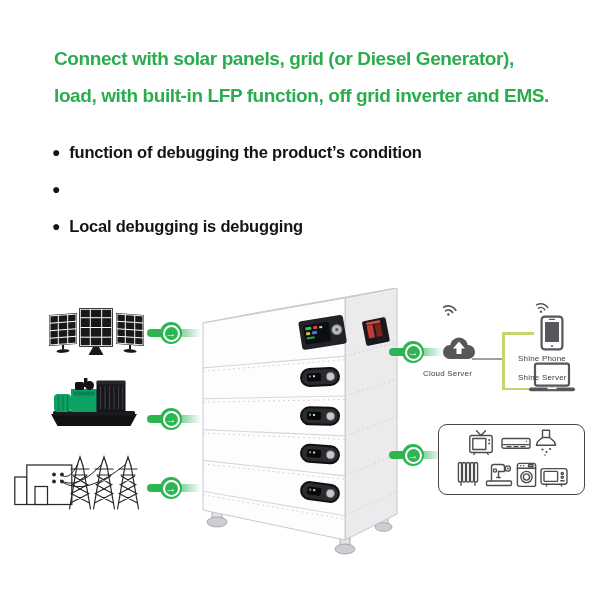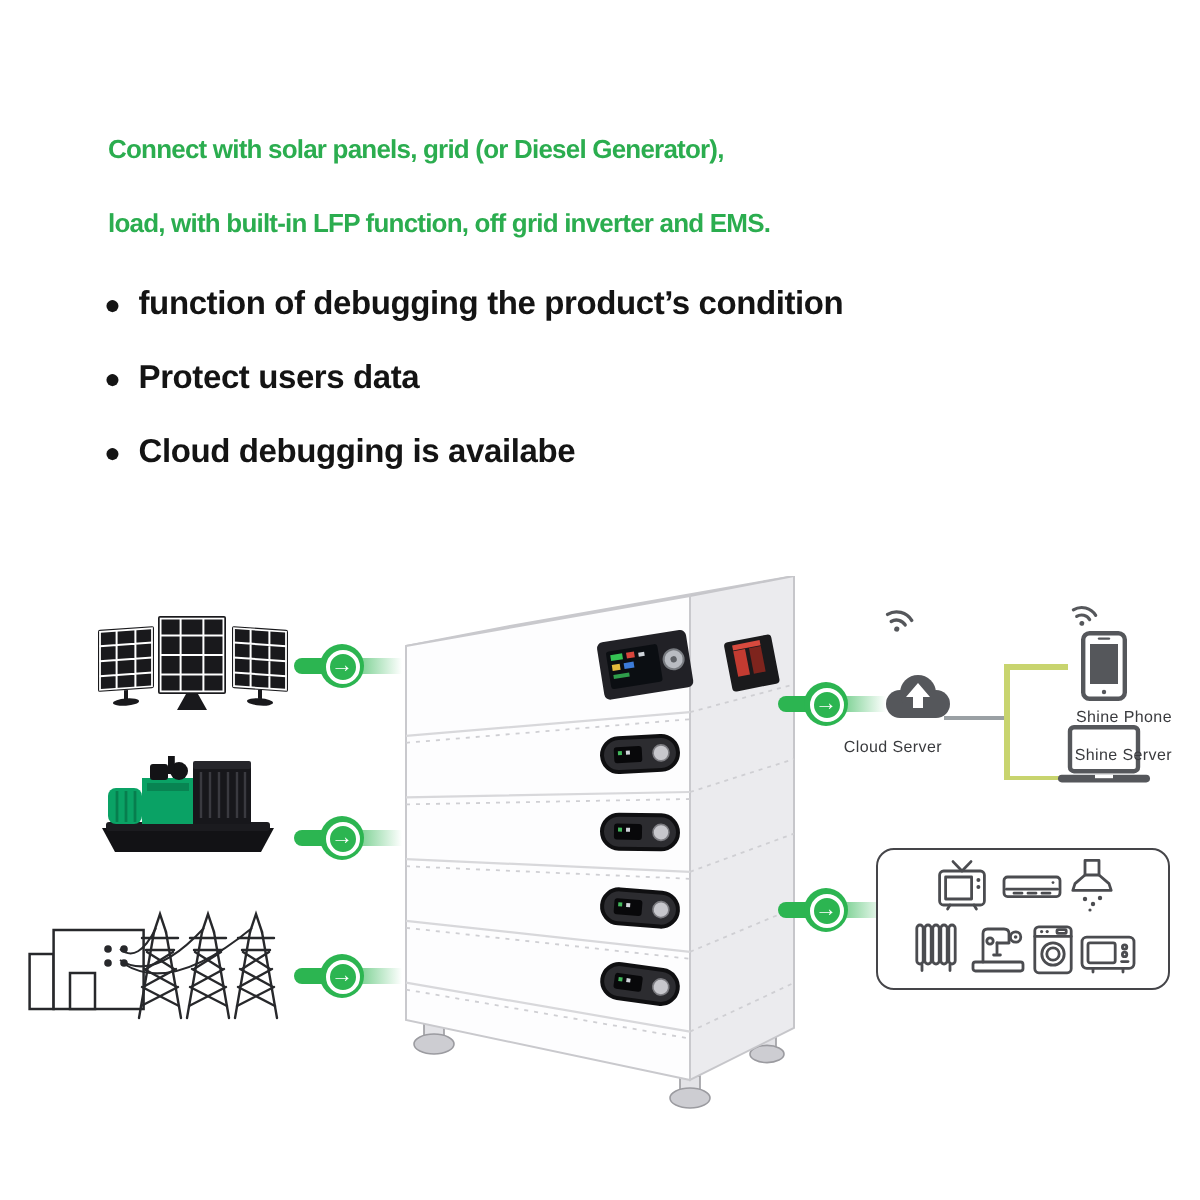--- a/index.html
+++ b/index.html
@@ -1,22 +1,22 @@
 <!DOCTYPE html>
 <html style="--heading-green: #2bad4f; --arrow-green: #2cb551; --bracket: #c8d46e; --icon-gray: #55575b; --line-gray: #9aa0a4; --generator-green: #0aa265; --text-dark: #141414;"><head>
 <meta charset="utf-8">
 <style>
   html,body{margin:0;padding:0;background:#fff}
   .stage{position:relative;width:600px;height:600px;background:#ffffff;overflow:hidden;
          font-family:"Liberation Sans",sans-serif}
   .abs{position:absolute}
 
   
-  .heading{position:absolute;left:54px;top:56px;width:510px;
-           color:var(--heading-green,#2bad4f);font-size:13px;font-weight:bold;
+  .heading{position:absolute;left:54px;top:40px;width:510px;
+           color:var(--heading-green,#2bad4f);font-size:19px;font-weight:bold;
            letter-spacing:-0.4px;line-height:37px}
 
   
   .bullets{position:absolute;left:52px;top:141px}
   .bullet{display:flex;align-items:center;margin-bottom:15px;height:22px;
           color:var(--text-dark,#141414);font-size:16.5px;font-weight:600;letter-spacing:-0.2px}
   .bullet .dot{font-size:14px;margin-right:9px;line-height:1}
 
   
   .arrow{position:absolute;width:54px;height:22px}
@@ -27,21 +27,21 @@
   .arrow .disc{position:absolute;left:13px;top:0;width:22px;height:22px;border-radius:50%;
                background:var(--arrow-green,#2cb551);display:flex;align-items:center;justify-content:center}
   .arrow .disc::after{content:"";position:absolute;inset:2.5px;border:2px solid #fff;border-radius:50%}
   .arrow .disc i{font-style:normal;color:#fff;font-size:11px;font-weight:bold;line-height:1;position:relative}
 
   
   .gline{position:absolute;background:var(--line-gray,#9aa0a4)}
   .bline{position:absolute;background:var(--bracket,#c8d46e)}
 
   
-  .lbl{position:absolute;font-size:8px;color:#3a3b3e;text-align:right;letter-spacing:0.2px}
+  .lbl{position:absolute;font-size:8px;color:#3a3b3e;text-align:left;letter-spacing:0.2px}
 
   
   .loadbox{position:absolute;left:438px;top:424px;width:145px;height:69px;border:1.6px solid #454549;
            border-radius:9px;background:#fff}
   .app{stroke:#4b4c50;fill:none;stroke-width:1.4;stroke-linecap:round;stroke-linejoin:round}
   .appf{fill:#4b4c50;stroke:none}
 
   .ig{color:var(--icon-gray,#55575b)}
 </style>
 </head>
@@ -54,25 +54,24 @@
     <div>load, with built-in LFP function, off grid inverter and EMS.</div>
   </div>
 
   <div class="bullets">
     <div class="bullet">
       <span class="dot">●</span>
       <span>function of debugging the product’s condition</span>
     </div>
     <div class="bullet">
       <span class="dot">●</span>
-      <span>Protect users data</span>
     </div>
     <div class="bullet">
       <span class="dot">●</span>
-      <span>Cloud debugging is availabe</span>
+      <span>Local debugging is debugging</span>
     </div>
   </div>
 
   <svg class="abs" style="left:46px;top:303px" width="100" height="56" viewBox="0 0 100 56">
     <g fill="#19191c">
       <g transform="translate(3,12) skewY(-4)">
         <rect x="0" y="0" width="28" height="31" rx="1"></rect>
         <g stroke="#ffffff" stroke-width="1" fill="none">
           <path d="M9.3,0.8 V30.2 M18.7,0.8 V30.2 M0.8,8.2 H27.2 M0.8,15.7 H27.2 M0.8,23.2 H27.2"></path>
           <rect x="1" y="1" width="26" height="29" stroke-width="0.9"></rect>
@@ -264,21 +263,21 @@
   </svg>
   <svg class="abs ig" style="left:438px;top:334px" width="40" height="27" viewBox="0 0 40 27">
     <g fill="currentColor">
       <circle cx="12" cy="18" r="7"></circle>
         <circle cx="21" cy="12.5" r="9"></circle>
         <circle cx="30" cy="18" r="7"></circle>
       <rect x="12" y="18" width="18" height="7"></rect>
     </g>
     <polygon points="21,7.5 27,14.5 23.5,14.5 23.5,20 18.5,20 18.5,14.5 15,14.5" fill="#ffffff"></polygon>
   </svg>
-  <div class="lbl" style="left:399px;top:369px;width:72px">Cloud Server</div>
+  <div class="lbl" style="left:423px;top:369px;width:72px">Cloud Server</div>
 
   <div class="gline" style="left:472px;top:358px;width:30px;height:1.5px"></div>
   <div class="bline" style="left:502px;top:332px;width:2.5px;height:58px"></div>
   <div class="bline" style="left:502px;top:332px;width:32px;height:2.5px"></div>
   <div class="bline" style="left:502px;top:387.5px;width:32px;height:2.5px"></div>
 
   <svg class="abs ig" style="left:534px;top:301px" width="15" height="13" viewBox="0 0 16 14">
     <g transform="rotate(14 8 9)" stroke="currentColor" fill="none" stroke-width="1.7" stroke-linecap="round">
       <path d="M1.8,5.6 a8.8,8.8 0 0 1 12.4,0"></path>
       <path d="M4.4,8.6 a5.1,5.1 0 0 1 7.2,0"></path>

